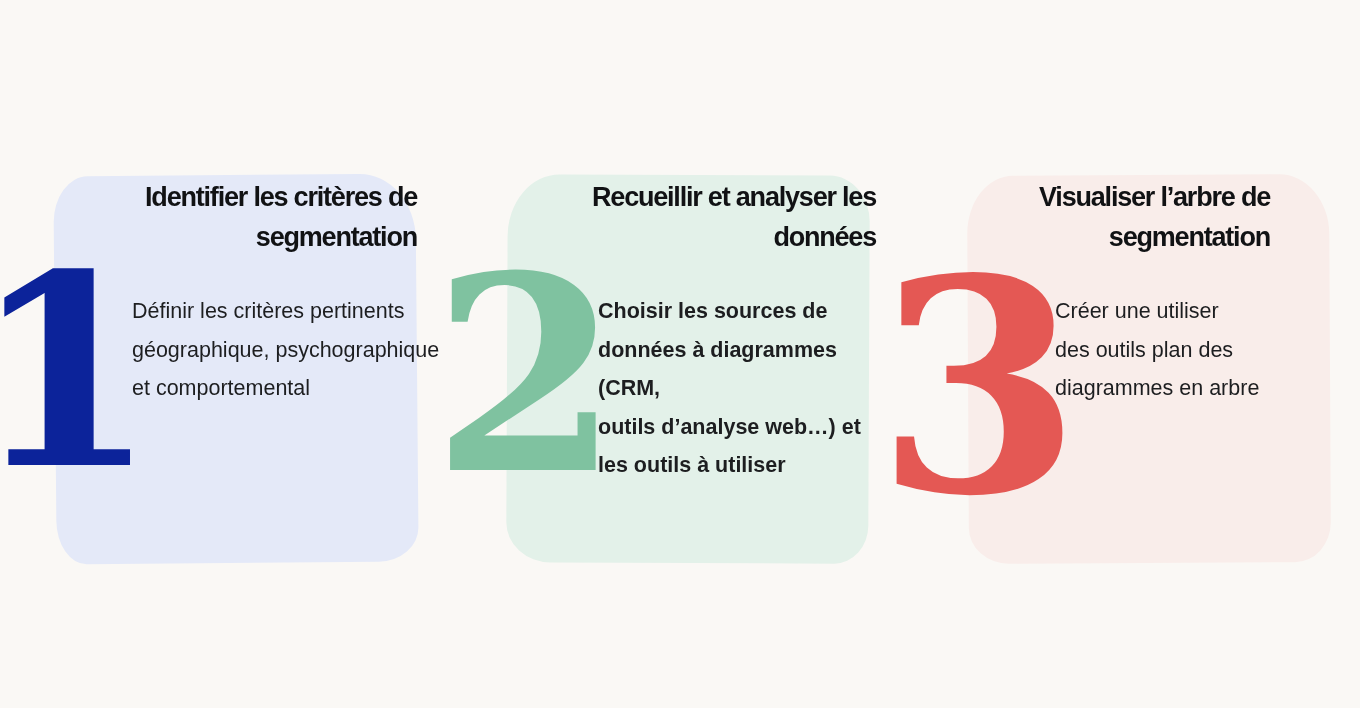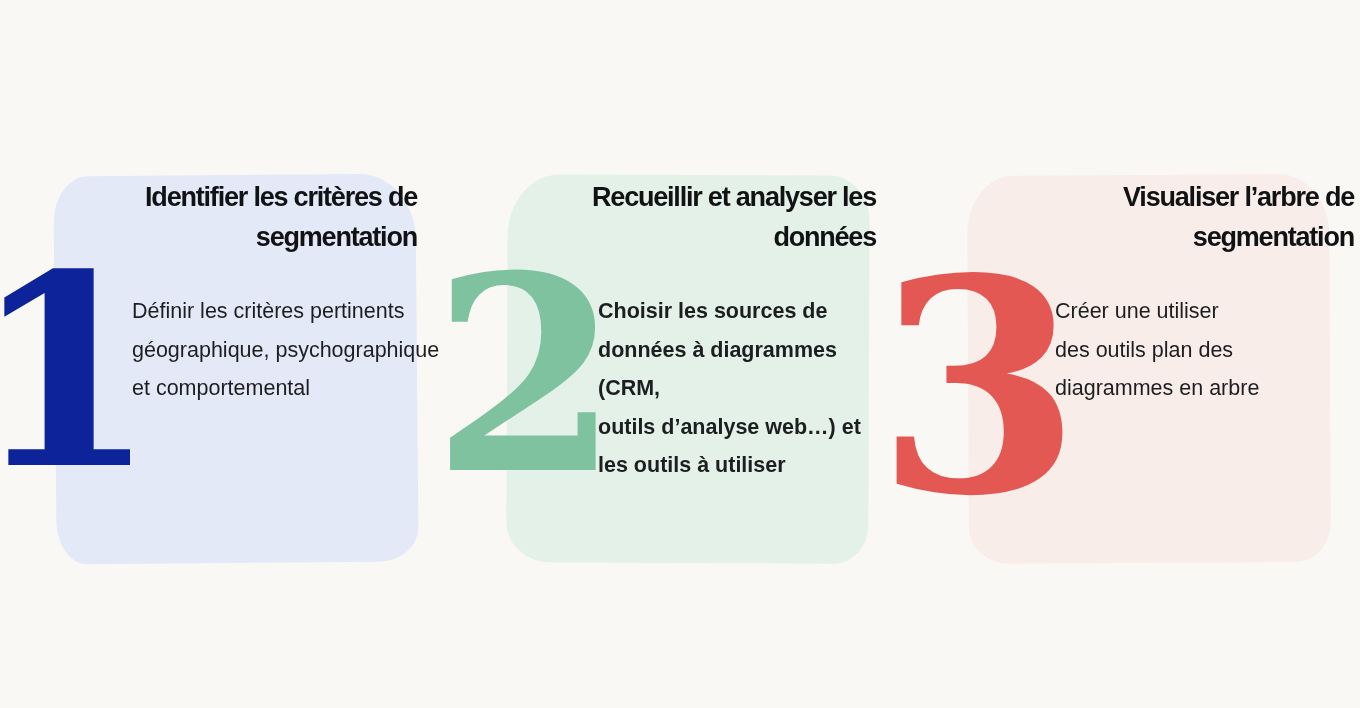--- a/index.html
+++ b/index.html
@@ -52,21 +52,21 @@
     width: 362px;
     text-align: right;
     font-weight: 700;
     font-size: 27px;
     line-height: 40px;
     letter-spacing: -1.2px;
     color: #111214;
   }
   .title1 { left: 55px; }
   .title2 { left: 514px; }
-  .title3 { left: 992px; }
+  .title3 { left: 908px; }
   .body {
     position: absolute;
     top: 292px;
     font-size: 21.5px;
     line-height: 38.5px;
     color: #1d1e20;
   }
   .body1 { left: 132px; width: 330px; }
   .body2 { left: 598px; width: 285px; font-weight: bold; }
   .body3 { left: 1055px; width: 275px; }

